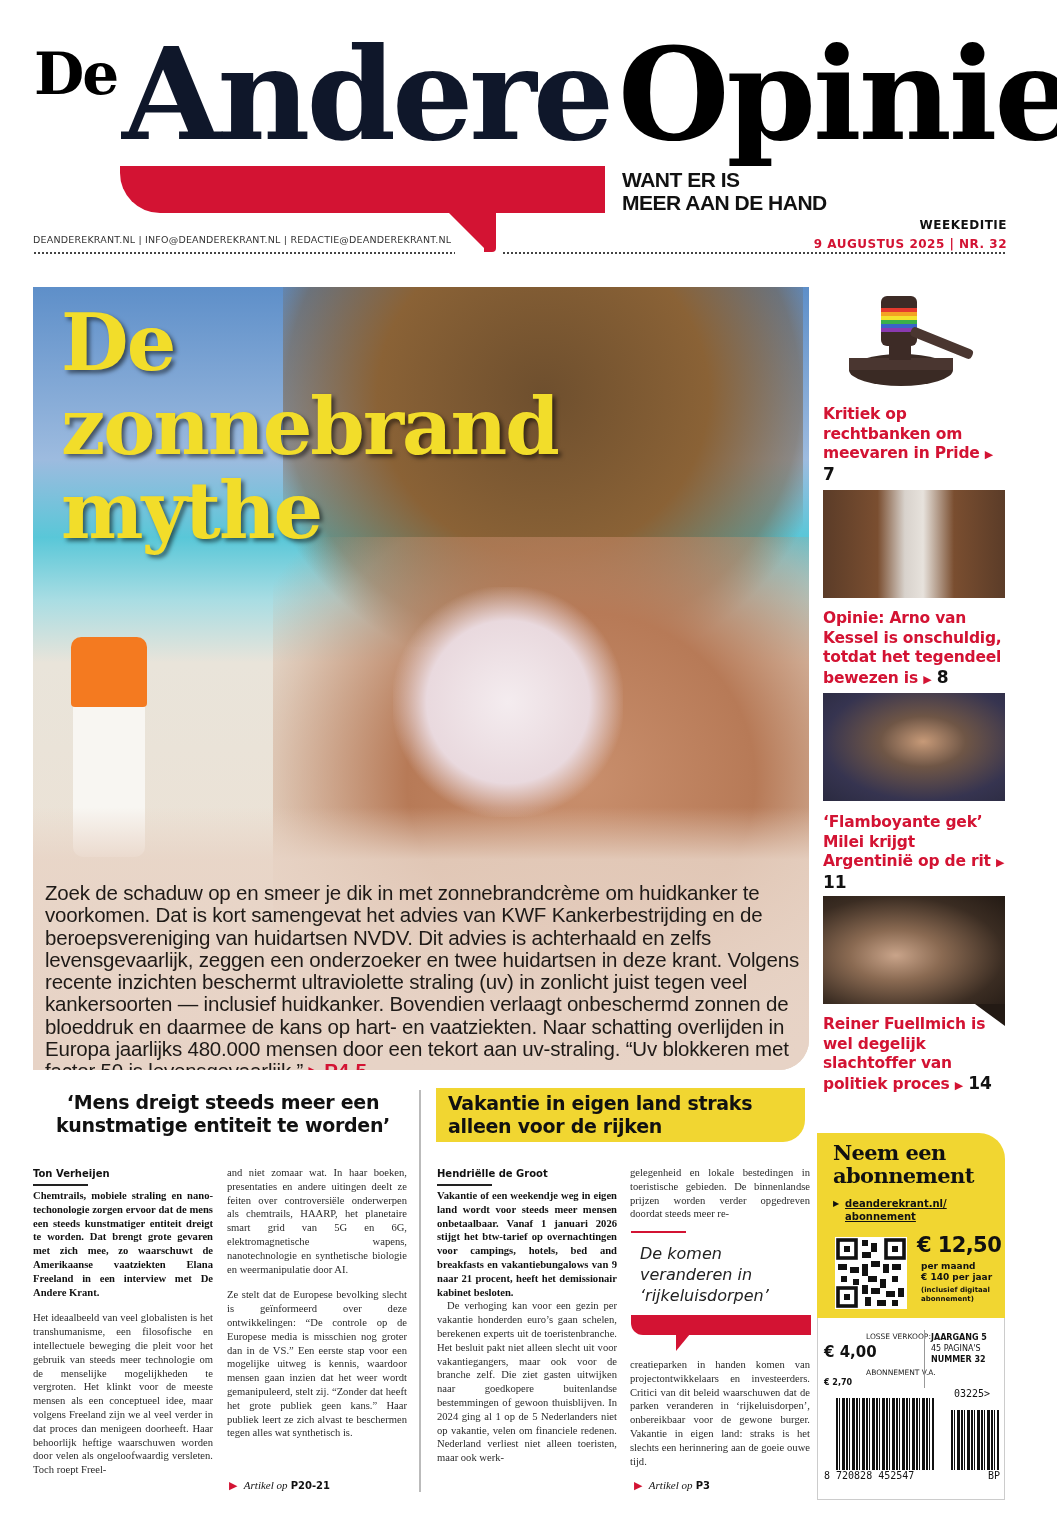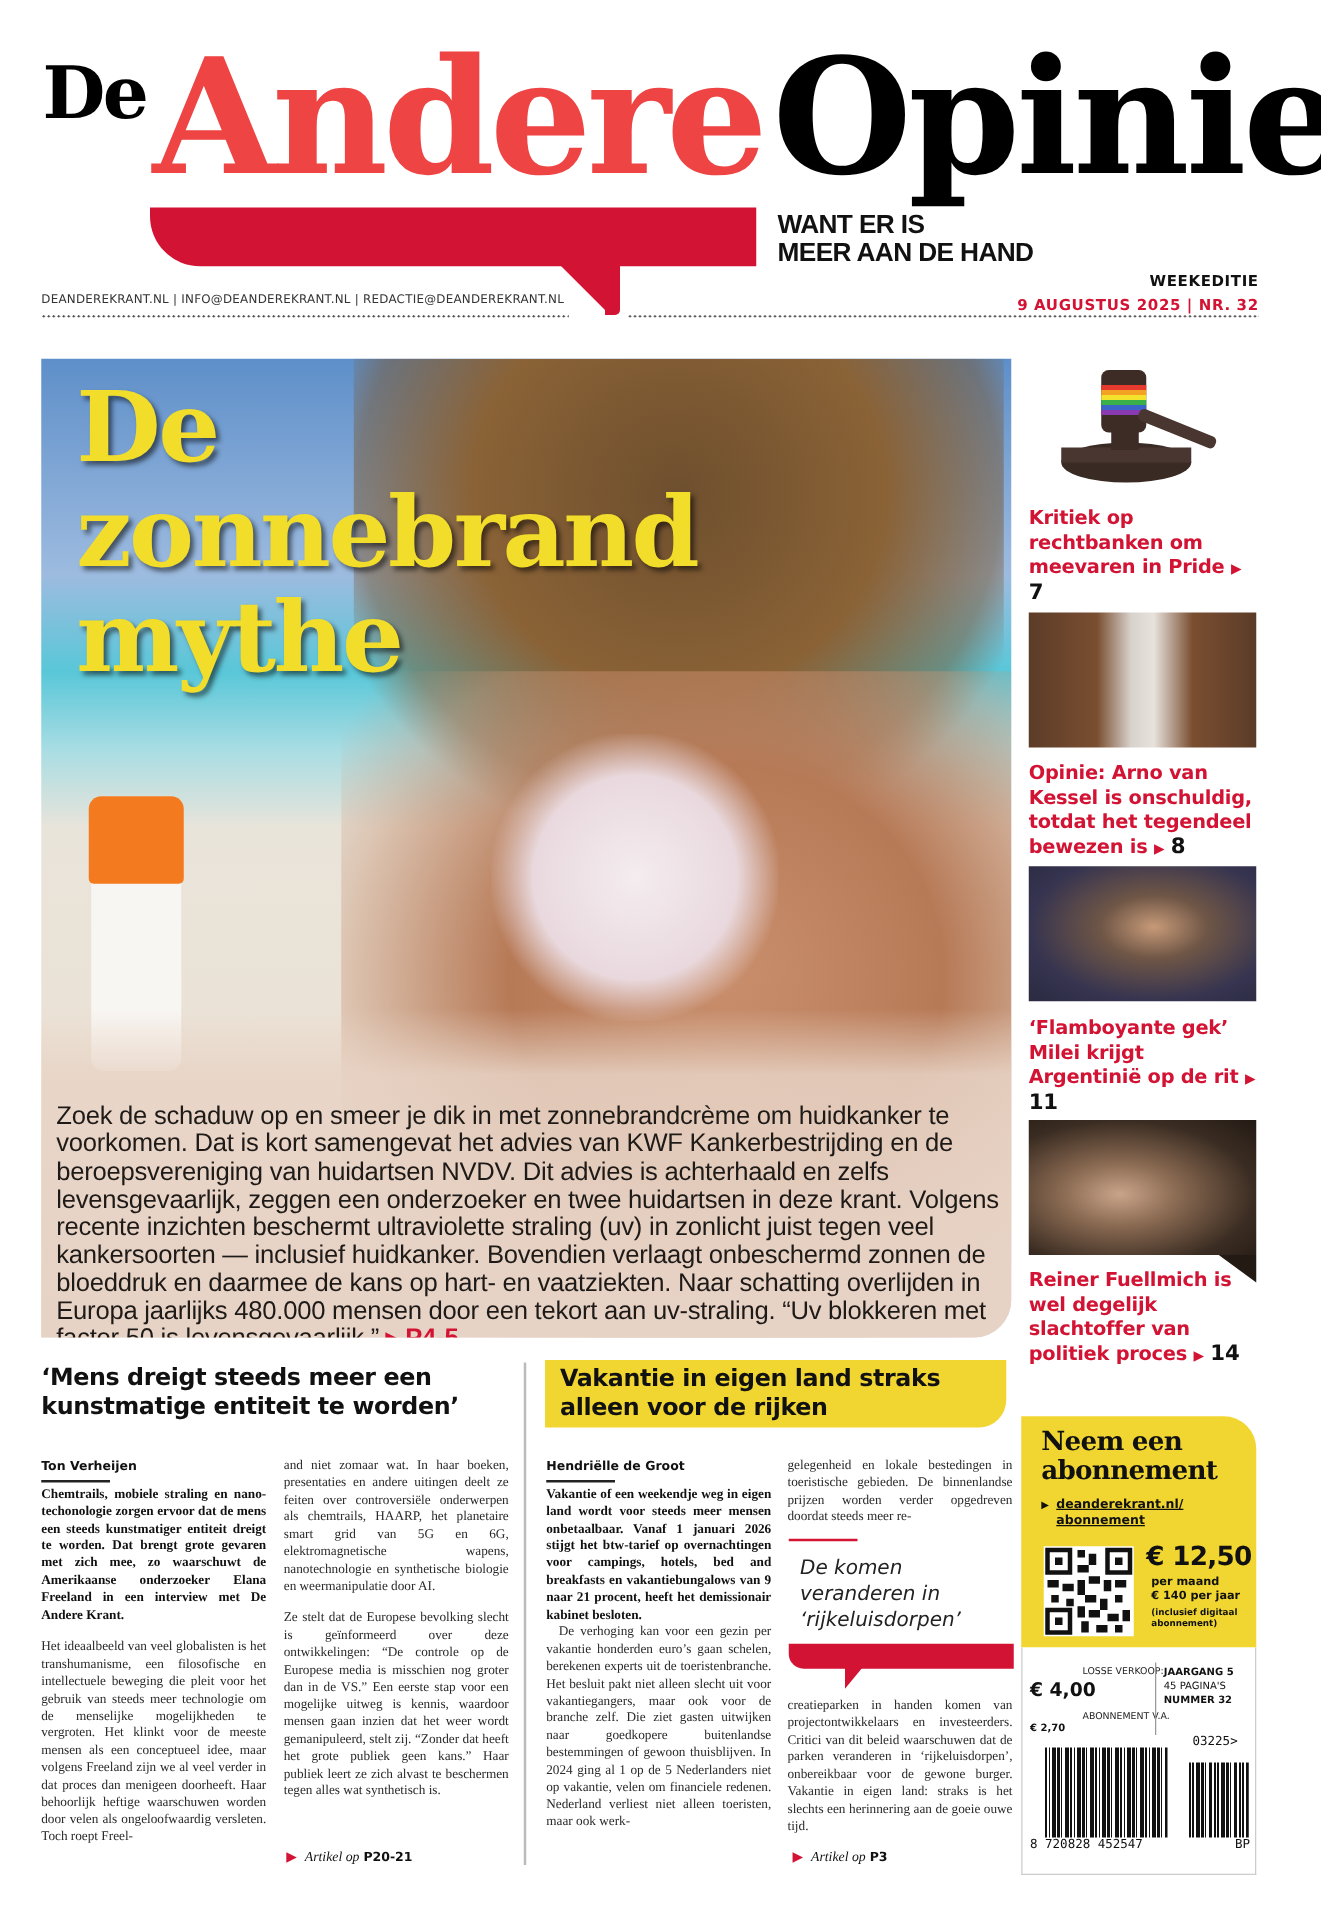--- a/index.html
+++ b/index.html
@@ -1,20 +1,20 @@
 <!DOCTYPE html>
 <html><head>
 <meta charset="utf-8">
 <style>
   * { box-sizing: border-box; margin: 0; padding: 0; }
   body { width: 1057px; height: 1536px; background: #fff; position: relative; overflow: hidden; font-family: "DejaVu Serif", serif; color: #1a1a1a; }
   .abs { position: absolute; }
   
   .mast-de { left: 34px; top: 40px; font-family: "DejaVu Serif", serif; font-weight: bold; font-size: 58px; color: #000; letter-spacing: -2px; }
-  .mast-andere { left: 122px; top: 30px; font-family: "DejaVu Serif", serif; font-weight: bold; font-size: 128px; color: #ef4444; letter-spacing: -4px; line-height: 1; }
+  .mast-andere { left: 122px; top: 30px; font-family: "DejaVu Serif", serif; font-weight: bold; font-size: 128px; color: #0f172a; letter-spacing: -4px; line-height: 1; }
   .mast-krant { left: 618px; top: 30px; font-family: "DejaVu Serif", serif; font-weight: bold; font-size: 128px; color: #000; letter-spacing: -3px; line-height: 1; }
   .mast-bar { left: 120px; top: 166px; width: 485px; height: 47px; background: #d31333; border-radius: 0 0 0 40px; }
   .mast-tail { left: 448px; top: 212px; width: 0; height: 0; border-left: 40px solid transparent; border-right: 0 solid transparent; border-top: 40px solid #d31333; }
   .mast-tail2 { left: 484px; top: 212px; width: 12px; height: 40px; background: #d31333; border-radius: 0 0 4px 0; }
   .tagline { left: 622px; top: 168px; font-family: "Liberation Sans", sans-serif; font-weight: bold; font-size: 21px; line-height: 23px; color: #111; letter-spacing: -0.5px; }
   .contact { left: 33px; top: 234px; font-family: "DejaVu Sans", sans-serif; font-size: 9.5px; color: #333; letter-spacing: 0.2px; }
   .edition { right: 50px; top: 216px; font-family: "DejaVu Sans", sans-serif; font-weight: bold; font-size: 12px; text-align: right; line-height: 19px; }
   .edition .e1 { color: #111; letter-spacing: 0.5px; }
   .edition .e2 { color: #d31333; letter-spacing: 0.5px; }
   .dots { height: 2px; background-image: radial-gradient(circle, #444 0.9px, transparent 1px); background-size: 4px 2px; }
@@ -136,27 +136,27 @@
 </div>
 
 <div class="abs teaser-img" style="left:823px; top:896px; width:182px; height:108px; background: radial-gradient(ellipse at 40% 55%, #c9a48a 0%, #8a6a52 30%, #3a2c22 70%, #231a14 100%);"></div>
 <div class="abs" style="left:975px; top:1004px; width:0; height:0; border-left:30px solid transparent; border-top:22px solid #231a14;"></div>
 <div class="abs teaser-title" style="left:823px; top:1015px; width:185px;">
   <span>Reiner Fuellmich is wel degelijk slachtoffer van politiek proces</span>
   <span class="tri">▶</span>
   <span class="teaser-page">14</span>
 </div>
 
-<div class="abs art-h" style="left:33px; top:1091px; width:380px;">‘Mens dreigt steeds meer een kunstmatige entiteit te worden’</div>
+<div class="abs art-h" style="left:33px; top:1091px; width:380px;text-align:center;">‘Mens dreigt steeds meer een kunstmatige entiteit te worden’</div>
 <div class="abs" style="left:33px; top:1168px; width:180px;">
   <div class="byline">Ton Verheijen</div>
   <div class="byline-rule"></div>
 </div>
 <div class="abs col" style="left:33px; top:1189px; width:180px;">
-  <p class="lede">Chemtrails, mobiele straling en nano-techonologie zorgen ervoor dat de mens een steeds kunstmatiger entiteit dreigt te worden. Dat brengt grote gevaren met zich mee, zo waarschuwt de Amerikaanse onderzoeker Elana Freeland in een interview met De Andere Krant.</p>
+  <p class="lede">Chemtrails, mobiele straling en nano-techonologie zorgen ervoor dat de mens een steeds kunstmatiger entiteit dreigt te worden. Dat brengt grote gevaren met zich mee, zo waarschuwt de Amerikaanse vaatziekten Elana Freeland in een interview met De Andere Krant.</p>
   <p>Het ideaalbeeld van veel globalisten is het transhumanisme, een filosofische en intellectuele beweging die pleit voor het gebruik van steeds meer technologie om de menselijke mogelijkheden te vergroten. Het klinkt voor de meeste mensen als een conceptueel idee, maar volgens Freeland zijn we al veel verder in dat proces dan menigeen doorheeft. Haar behoorlijk heftige waarschuwen worden door velen als ongeloofwaardig versleten. Toch roept Freel-</p>
 </div>
 <div class="abs col" style="left:227px; top:1166px; width:180px;">
   <p>and niet zomaar wat. In haar boeken, presentaties en andere uitingen deelt ze feiten over controversiële onderwerpen als chemtrails, HAARP, het planetaire smart grid van 5G en 6G, elektromagnetische wapens, nanotechnologie en synthetische biologie en weermanipulatie door AI.</p>
   <p>Ze stelt dat de Europese bevolking slecht is geïnformeerd over deze ontwikkelingen: “De controle op de Europese media is misschien nog groter dan in de VS.” Een eerste stap voor een mogelijke uitweg is kennis, waardoor mensen gaan inzien dat het weer wordt gemanipuleerd, stelt zij. “Zonder dat heeft het grote publiek geen kans.” Haar publiek leert ze zich alvast te beschermen tegen alles wat synthetisch is.</p>
 </div>
 <div class="abs artref" style="left:229px; top:1479px;">
   <span class="tri">▶</span>&nbsp;
   <i>Artikel op</i>
   <b>P20-21</b>

